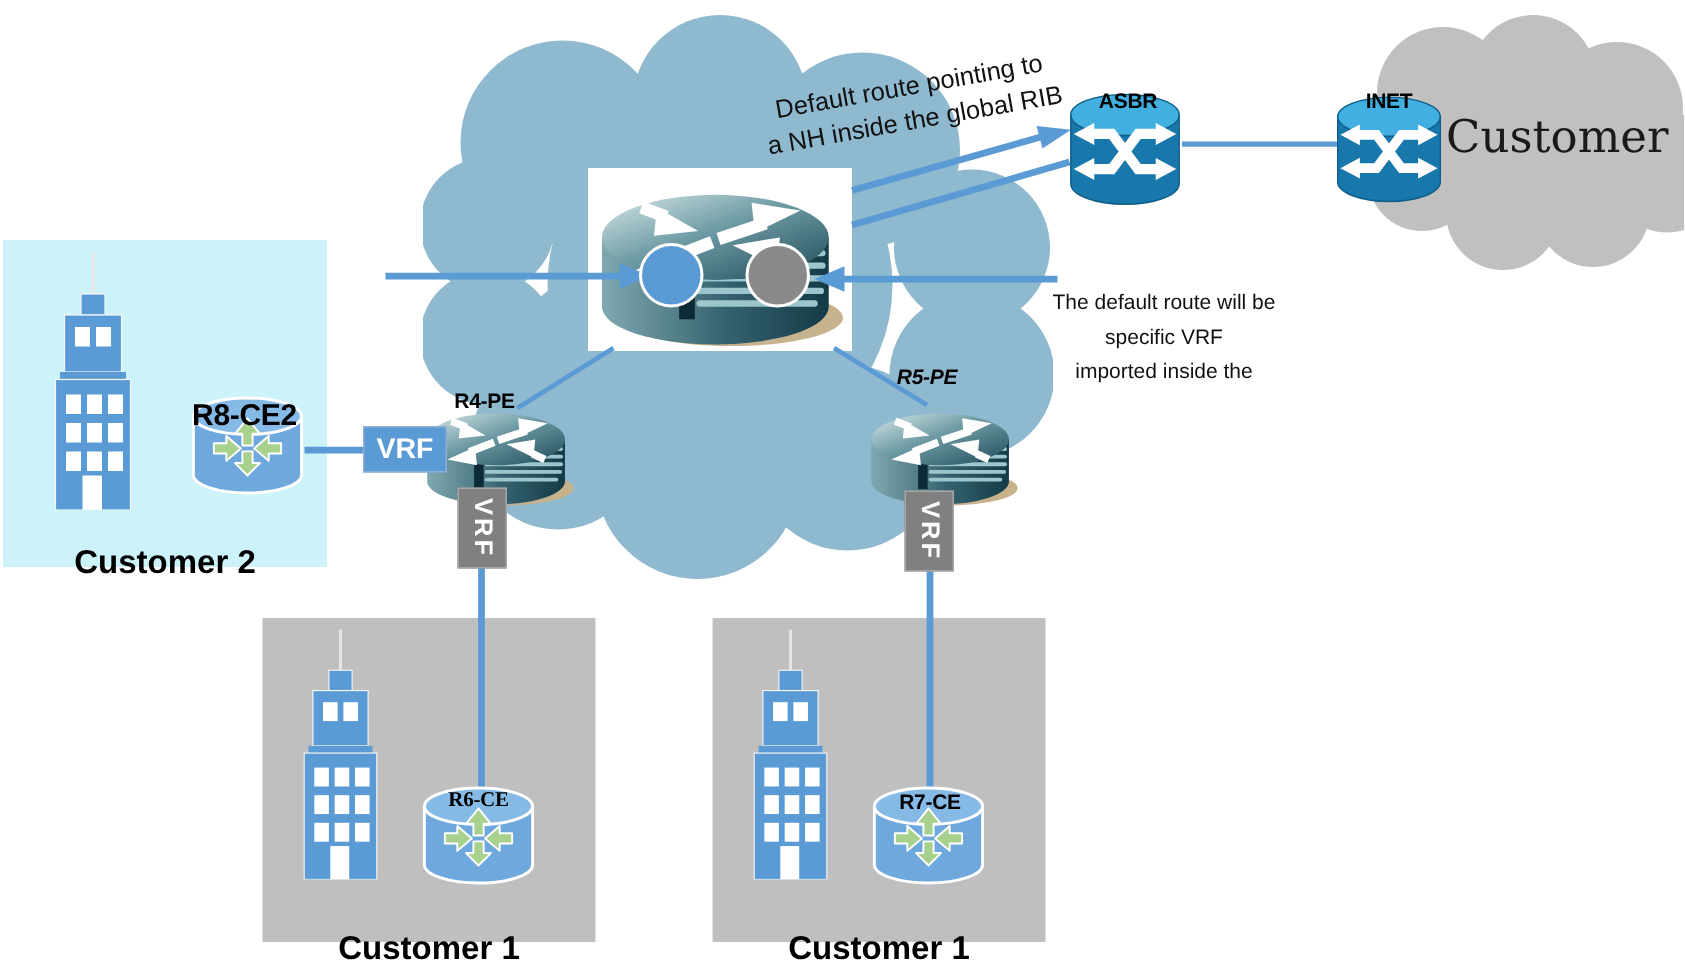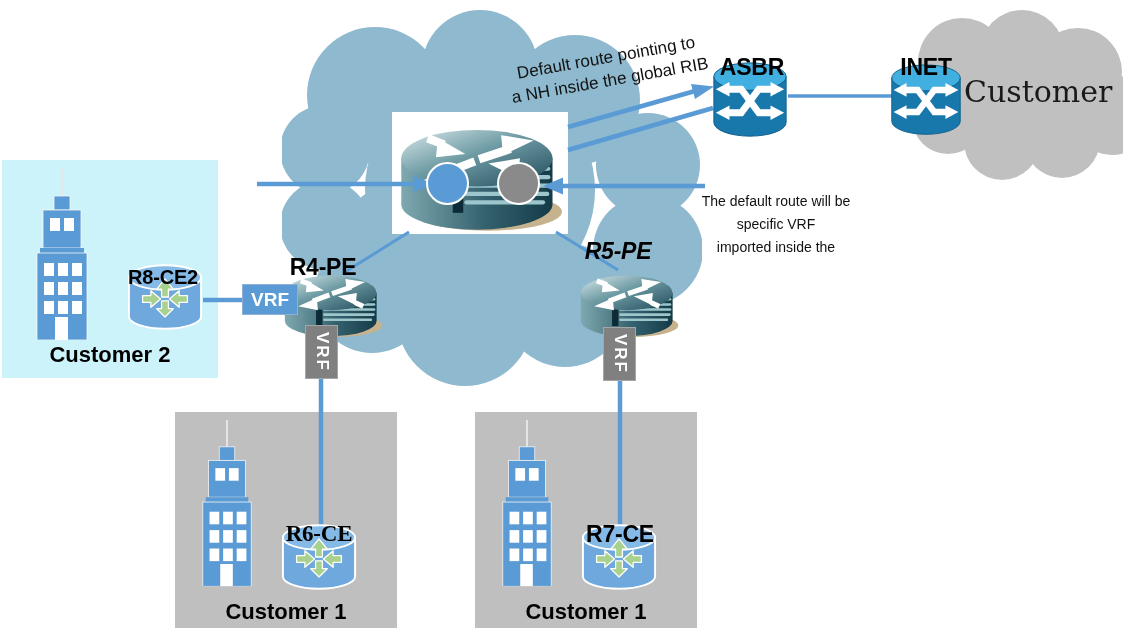--- a/index.html
+++ b/index.html
@@ -2,24 +2,24 @@
 <html><head>
 <meta charset="utf-8">
 <style>
   html,body{margin:0;padding:0;background:#fff;}
   .stage{position:relative;width:1123px;height:644px;background:#fff;overflow:hidden;
          font-family:"Liberation Sans",sans-serif;color:#000;}
   .abs{position:absolute;}
   .site-box{position:absolute;}
   .box-cyan{background:#CDF3FA;}
   .box-gray{background:#BFBFBF;}
-  .node-label{position:absolute;font-weight:700;font-size:23px;line-height:22px;
+  .node-label{position:absolute;font-weight:700;font-size:14px;line-height:22px;
               text-align:center;color:#000;letter-spacing:-0.2px;}
   .site-label{position:absolute;font-weight:700;font-size:22px;line-height:24px;
-              text-align:center;color:#000;}
+              text-align:center;color:#000;margin-top:20px;}
   .annotation{position:absolute;font-size:17px;line-height:23px;color:#111;text-align:center;}
   .annotation span{display:block;}
   .rot{transform:rotate(-10deg);}
   .vrf-tag-h{position:absolute;background:#5B9BD5;border:1.5px solid #8FAFD4;
              color:#fff;font-weight:700;font-size:19px;display:flex;
              align-items:center;justify-content:center;box-sizing:border-box;}
   .vrf-tag-v{position:absolute;background:#808080;border:1.5px solid #A6A6A6;
              color:#fff;font-weight:700;font-size:17px;display:flex;
              align-items:center;justify-content:center;box-sizing:border-box;
              writing-mode:vertical-rl;letter-spacing:2px;}

